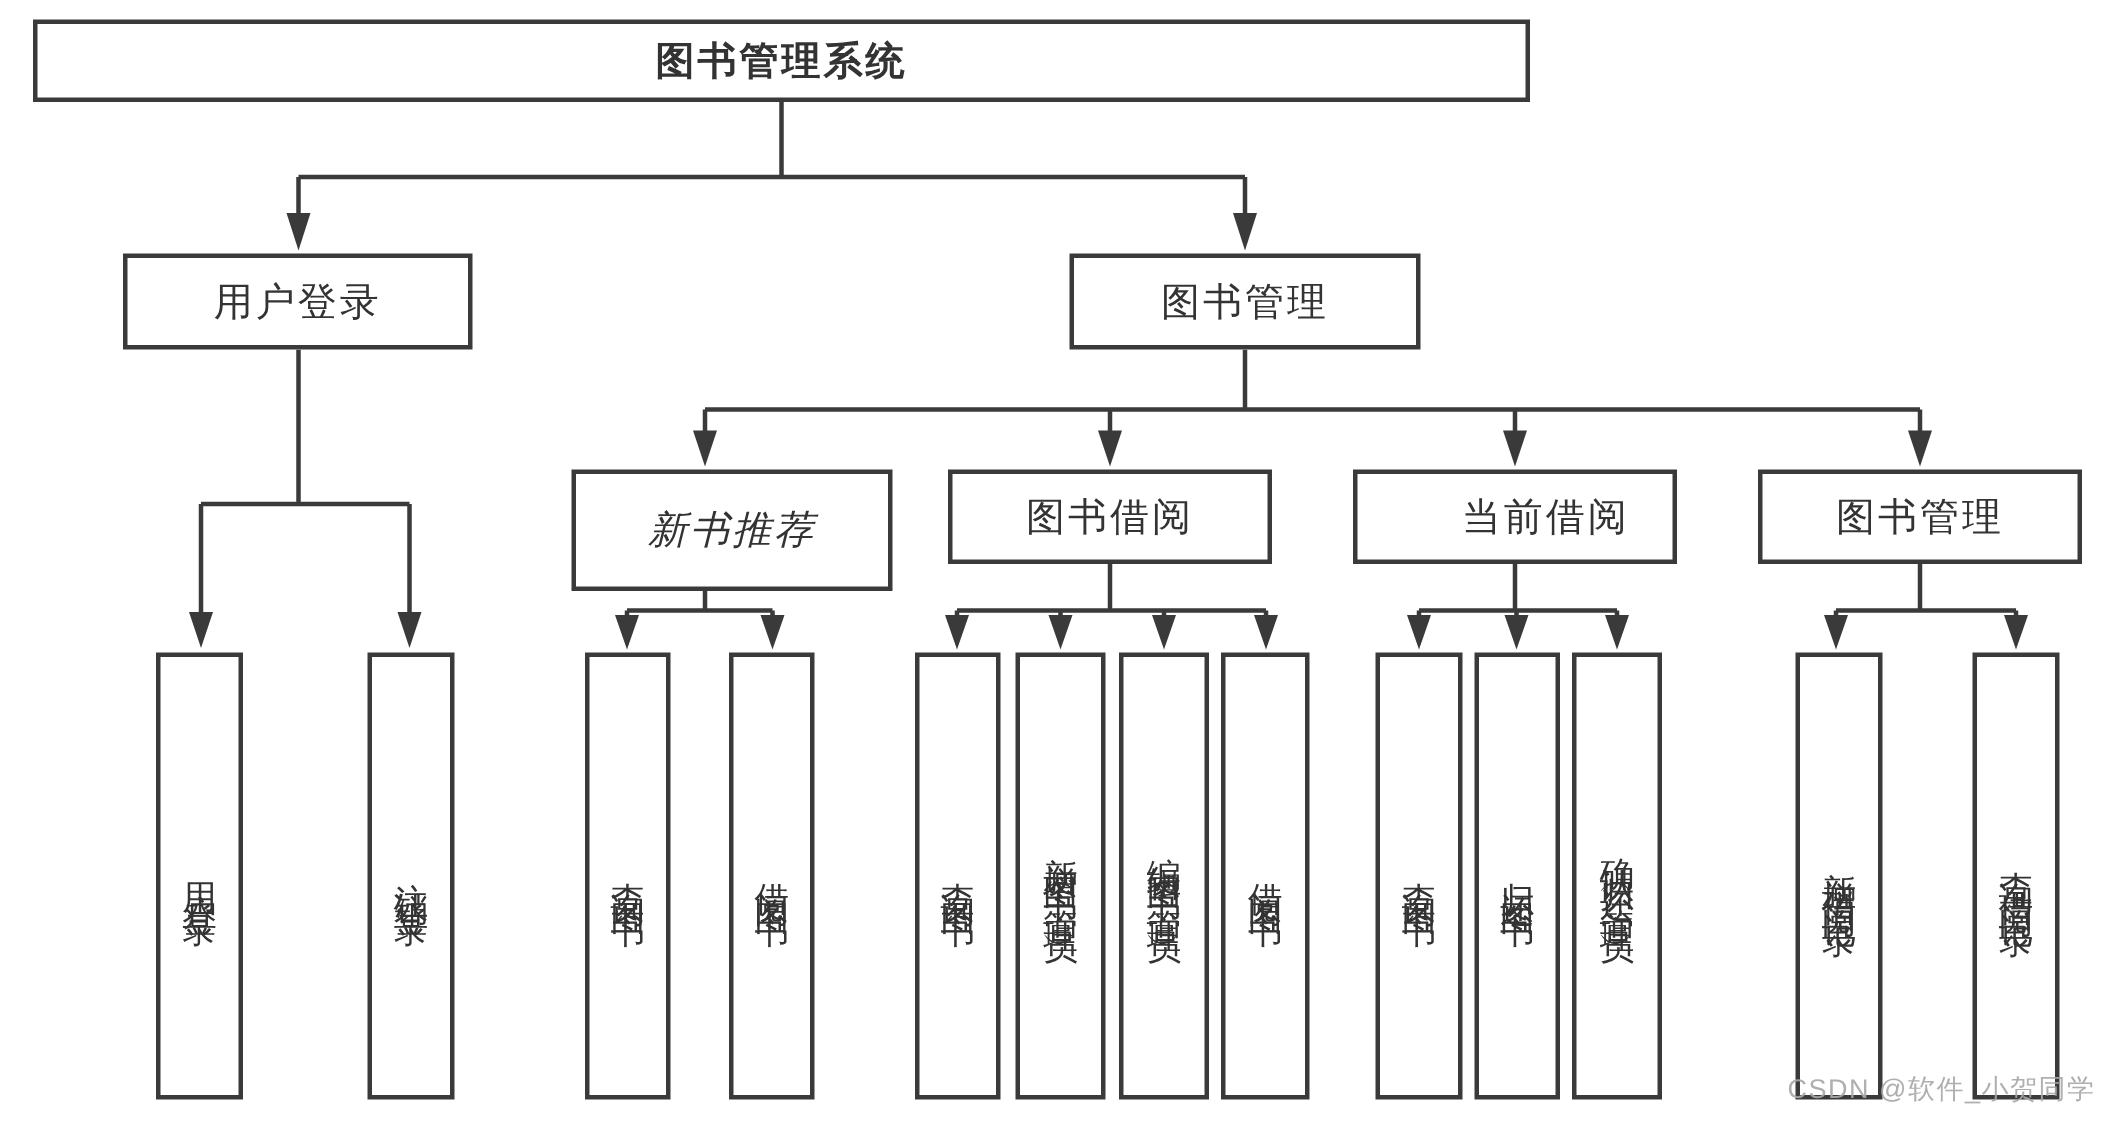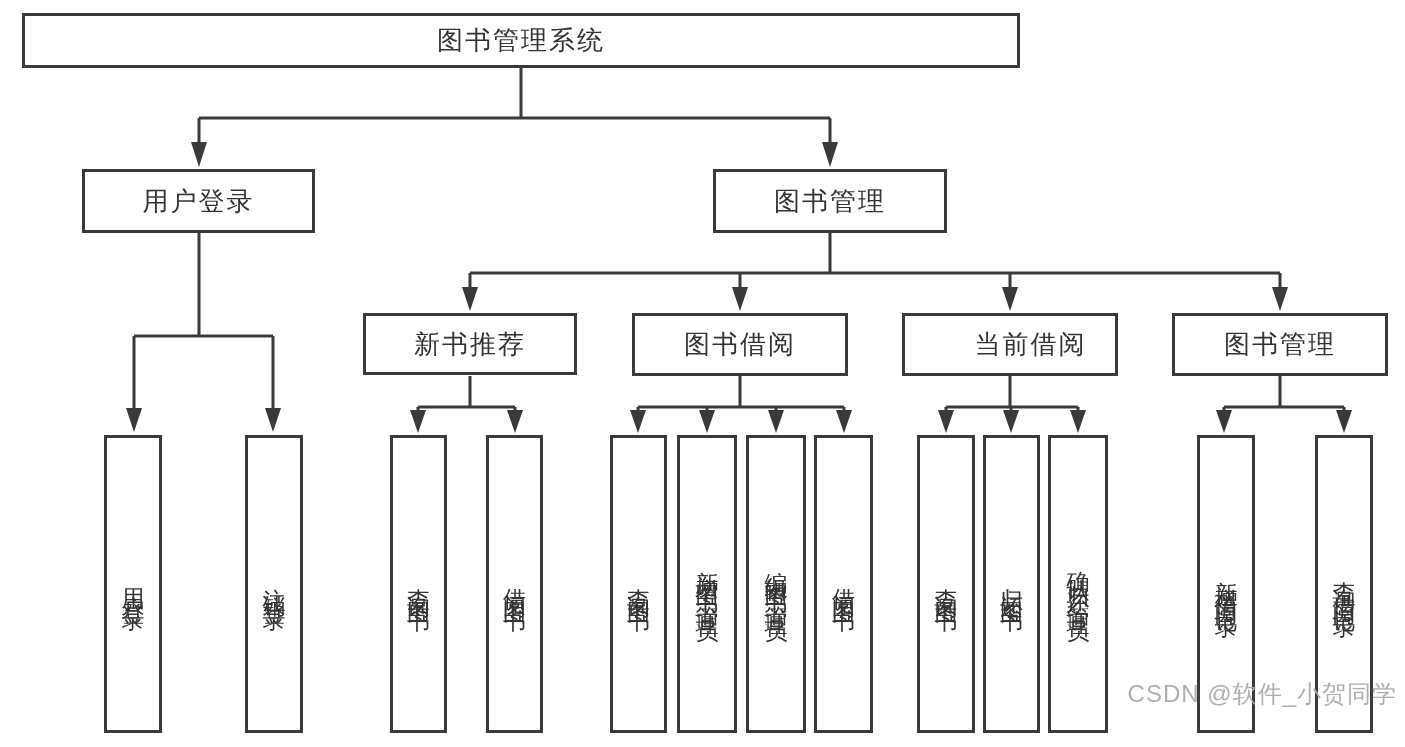--- a/index.html
+++ b/index.html
@@ -41,26 +41,26 @@
   }
   .v-node span {
     writing-mode: vertical-rl;
     text-orientation: upright;
     font-size: 23px;
     letter-spacing: 7px;
     line-height: 1;
     white-space: nowrap;
   }
   
-  .n-root   { left: 22px;   top: 13px;  width: 998px; height: 55px; }
+  .n-root   { left: 22px;   top: 13px;  width: 998px; height: 55px; font-weight: bold; }
   
   .n-login  { left: 82px;   top: 169px; width: 233px; height: 64px; }
   .n-mgmt   { left: 713px;  top: 169px; width: 234px; height: 64px; text-align: right; }
   
-  .n-newbook { left: 363px;  top: 313px; width: 214px; height: 62px; }
+  .n-newbook { left: 381px;  top: 313px; width: 214px; height: 81px; font-style: italic; }
   .n-borrow  { left: 632px;  top: 313px; width: 216px; height: 63px; align-items: center; }
   .n-current { left: 902px;  top: 313px; width: 216px; height: 63px; padding-left: 41px; }
   .n-records { left: 1172px; top: 313px; width: 216px; height: 63px; }
   
   .leaf { top: 435px; height: 298px; }
   .l-1  { left: 104px;  width: 58px; }
   .l-2  { left: 245px;  width: 58px; }
   .l-3  { left: 390px;  width: 57px; }
   .l-4  { left: 486px;  width: 57px; }
   .l-5  { left: 610px;  width: 57px; }
@@ -68,22 +68,22 @@
   .l-7  { left: 746px;  width: 60px; }
   .l-8  { left: 814px;  width: 59px; }
   .l-9  { left: 917px;  width: 58px; }
   .l-10 { left: 983px;  width: 57px; }
   .l-11 { left: 1048px; width: 60px; }
   .l-12 { left: 1197px; width: 58px; }
   .l-13 { left: 1315px; width: 58px; }
   .watermark {
     position: absolute;
     right: 8px;
-    top: 678px;
-    font-size: 24px;
+    top: 714px;
+    font-size: 18px;
     color: rgba(168, 168, 168, 0.92);
     letter-spacing: 1px;
     z-index: 5;
     white-space: nowrap;
   }
 </style>
 </head>
 <body>
 
 <div class="canvas">

